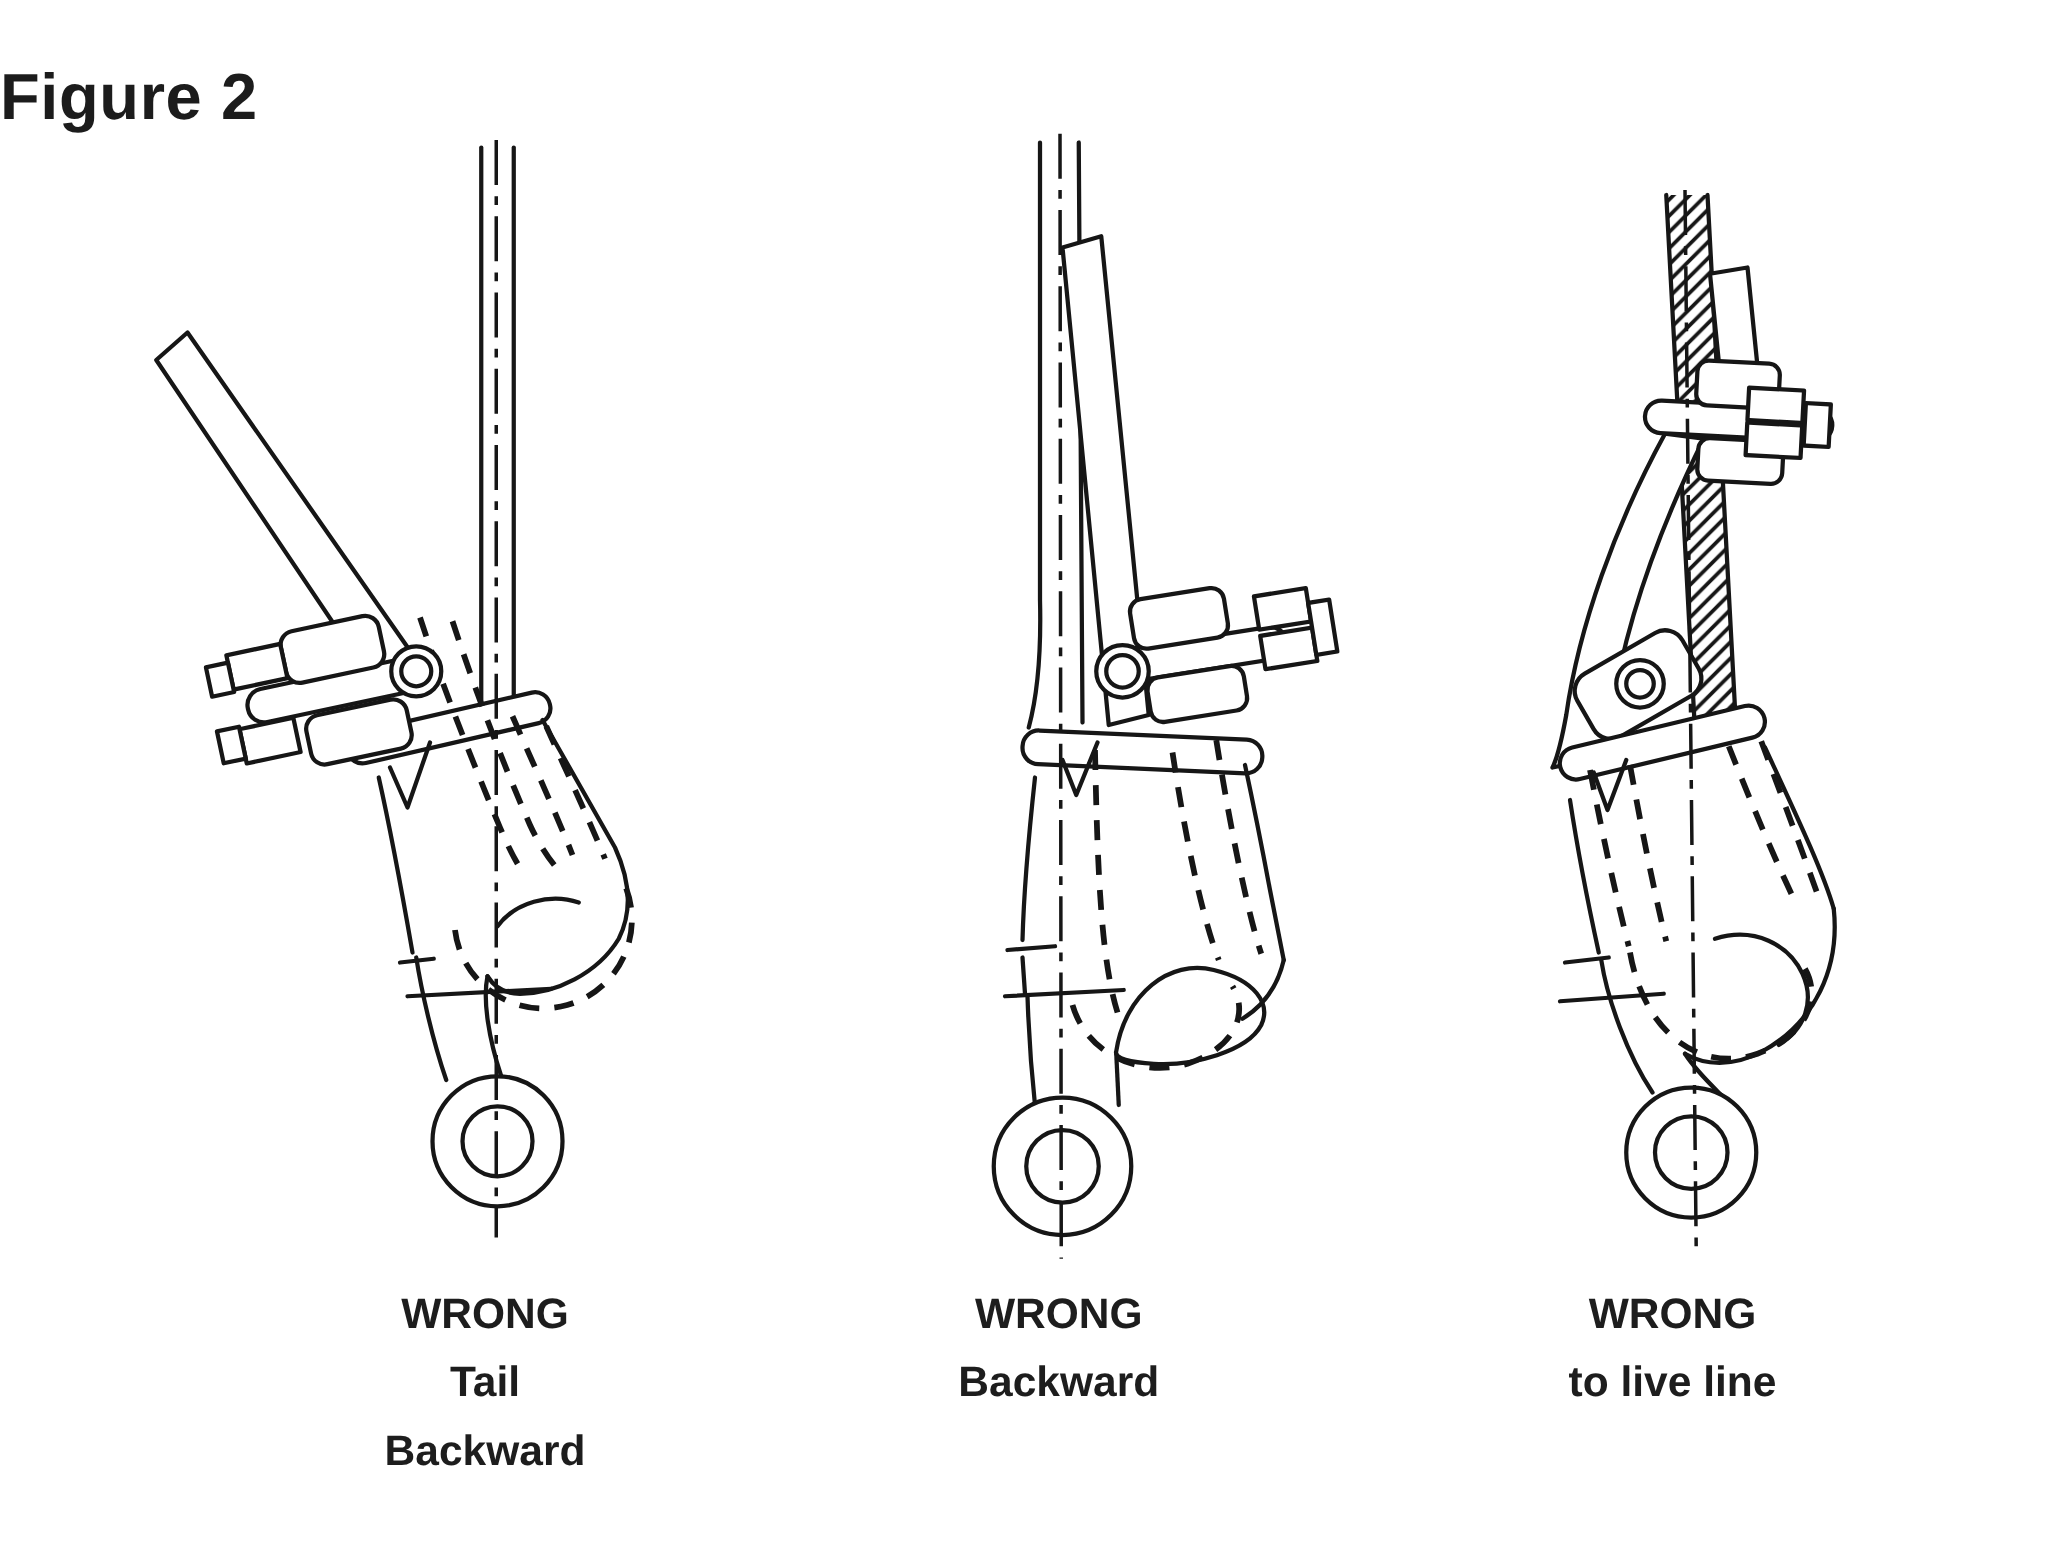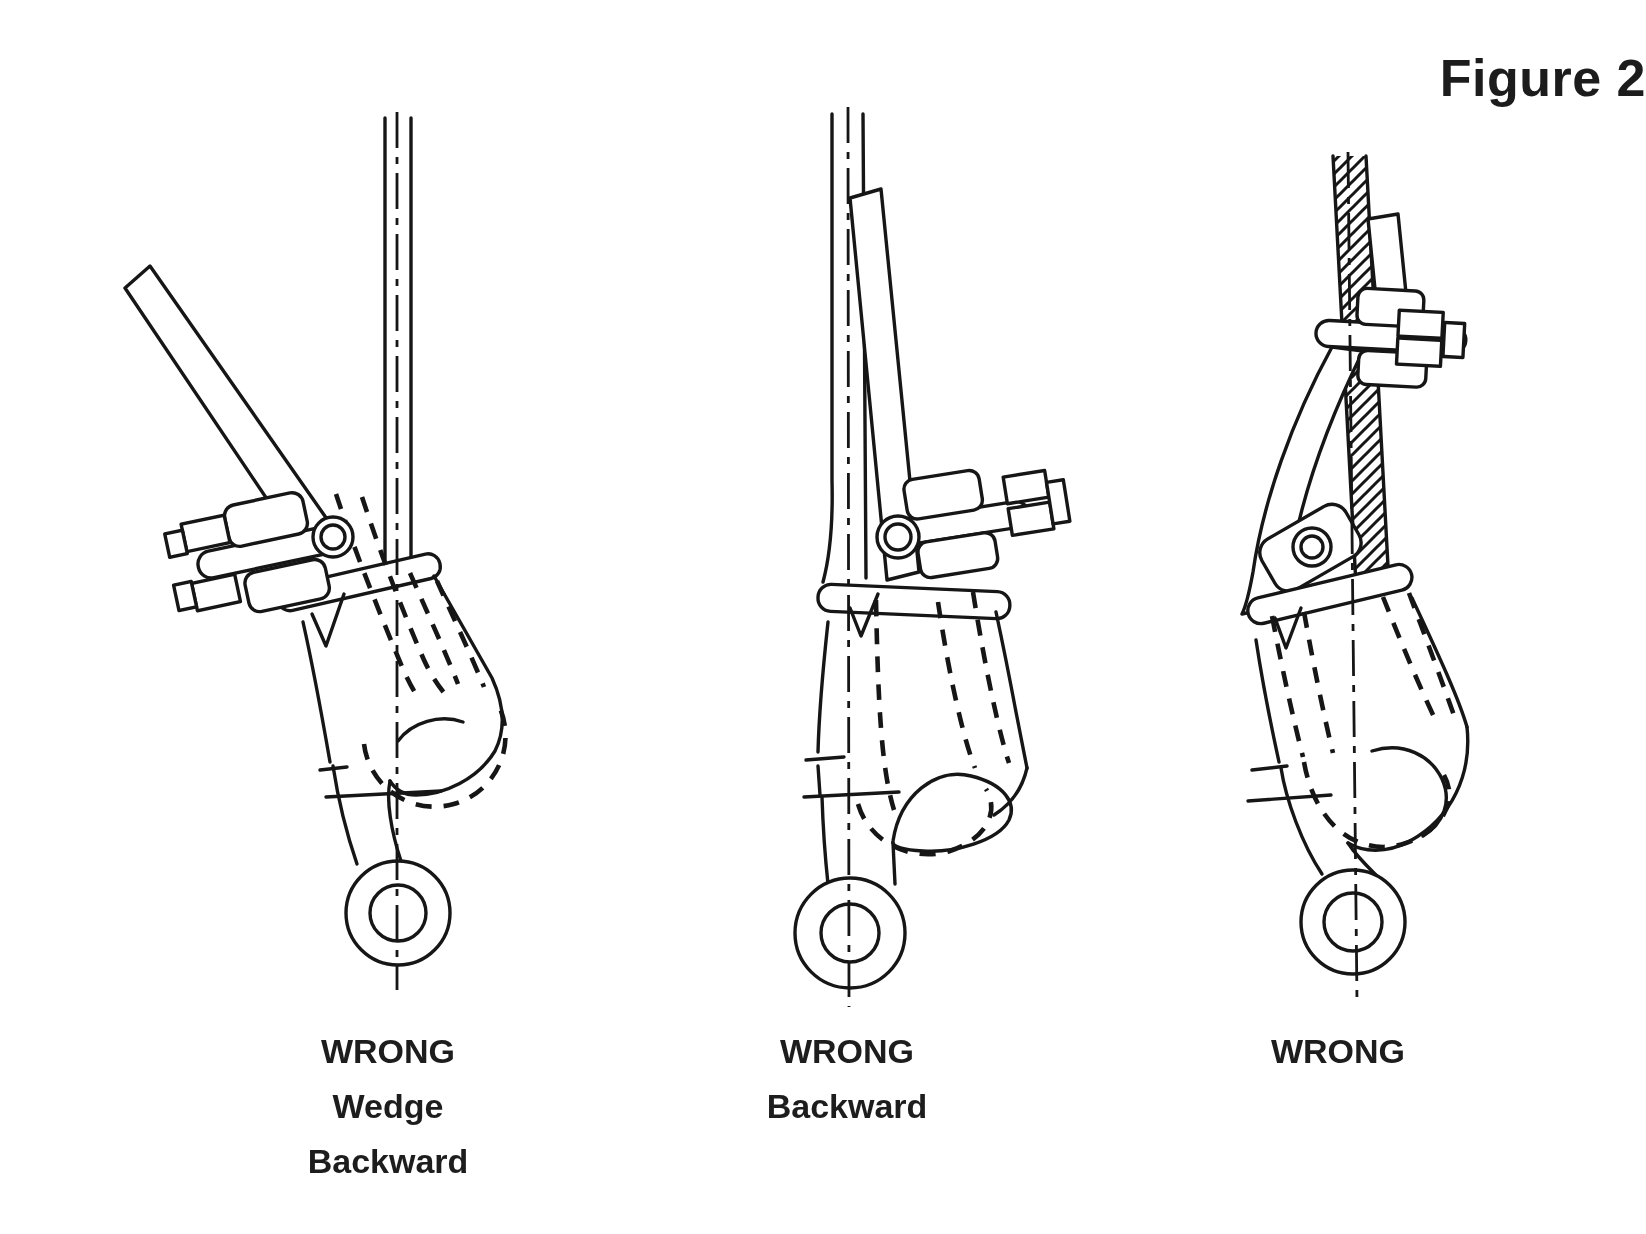--- a/index.html
+++ b/index.html
@@ -1,18 +1,18 @@
 <!DOCTYPE html>
 <html><head>
 <meta charset="utf-8">
 <style>
   html,body{margin:0;padding:0;background:#ffffff;}
   .page{position:relative;width:1646px;height:1234px;background:#ffffff;overflow:hidden;
         font-family:"Liberation Sans","DejaVu Sans",sans-serif;}
-  .title{position:absolute;top:48px;left:0;width:1646px;text-align:right;
+  .title{position:absolute;top:48px;left:0;width:1646px;text-align:left;
          font-size:52px;font-weight:bold;color:#1c1c1c;letter-spacing:0.5px;}
   svg{position:absolute;top:0;left:0;}
   .ln{fill:none;stroke:#161616;stroke-width:3.4;stroke-linecap:round;stroke-linejoin:round;}
   .fw{fill:#ffffff;stroke:#161616;stroke-width:3.4;stroke-linejoin:round;}
   .dsh{fill:none;stroke:#161616;stroke-width:4.6;stroke-dasharray:16 12;stroke-linecap:butt;}
   .cl{fill:none;stroke:#161616;stroke-width:2.8;stroke-dasharray:36 9 7 9;}
   .hb{fill:url(#hatch);stroke:none;}
   .caption{position:absolute;width:440px;text-align:center;top:1024px;
            font-size:34px;line-height:55px;font-weight:bold;color:#1d1d1d;}
   .cap-1{left:168px;}
@@ -177,24 +177,25 @@
       <g>
         <circle class="fw" cx="1353" cy="922" r="52"></circle>
         <circle class="ln" cx="1353" cy="922" r="29"></circle>
       </g>
       <path class="cl" d="M1348,152 L1357,1002"></path>
     </g>
   </svg>
 
   <div class="caption cap-1">
     <div>WRONG</div>
-    <div>Wedge</div>
+    <div>Tail</div>
     <div>Backward</div>
   </div>
   <div class="caption cap-2">
     <div>WRONG</div>
     <div>Backward</div>
   </div>
   <div class="caption cap-3">
     <div>WRONG</div>
+    <div>to live line</div>
   </div>
 
 </div>
 
 </body></html>

